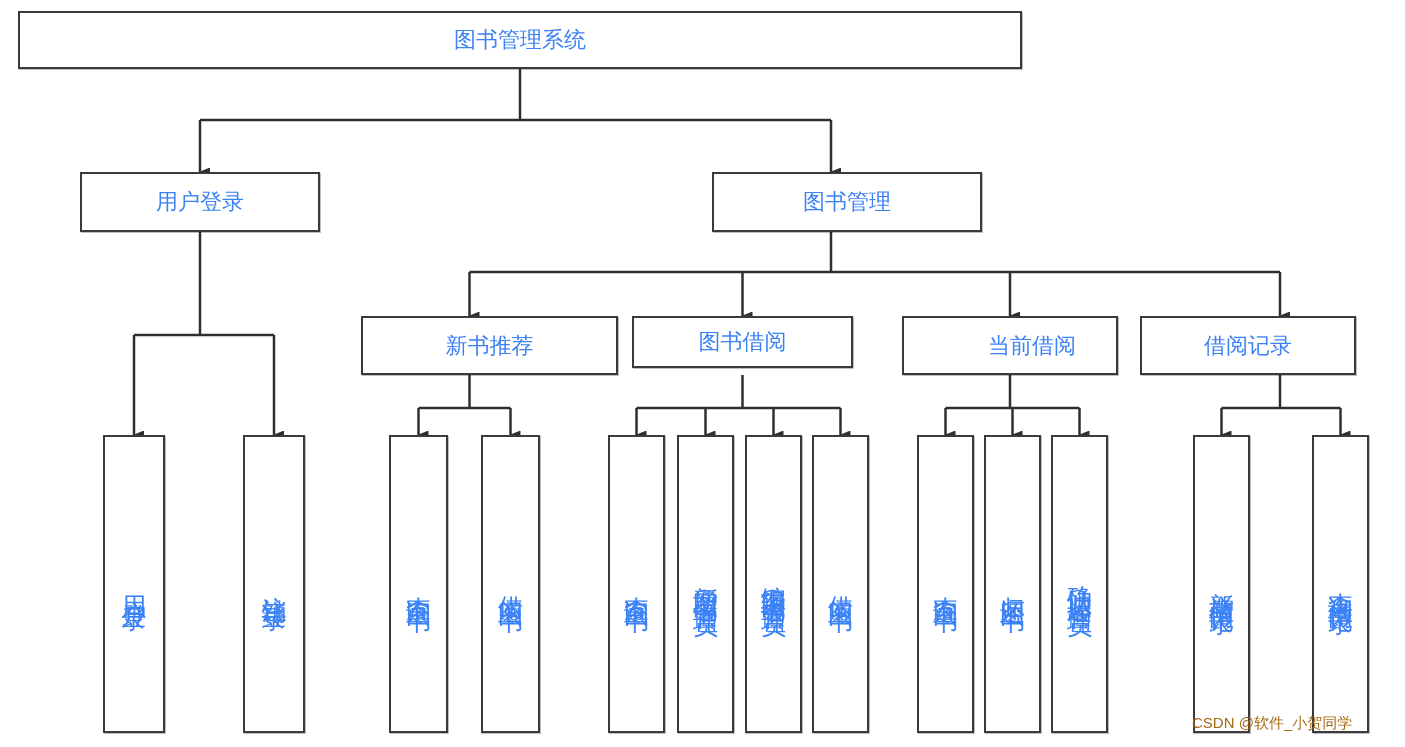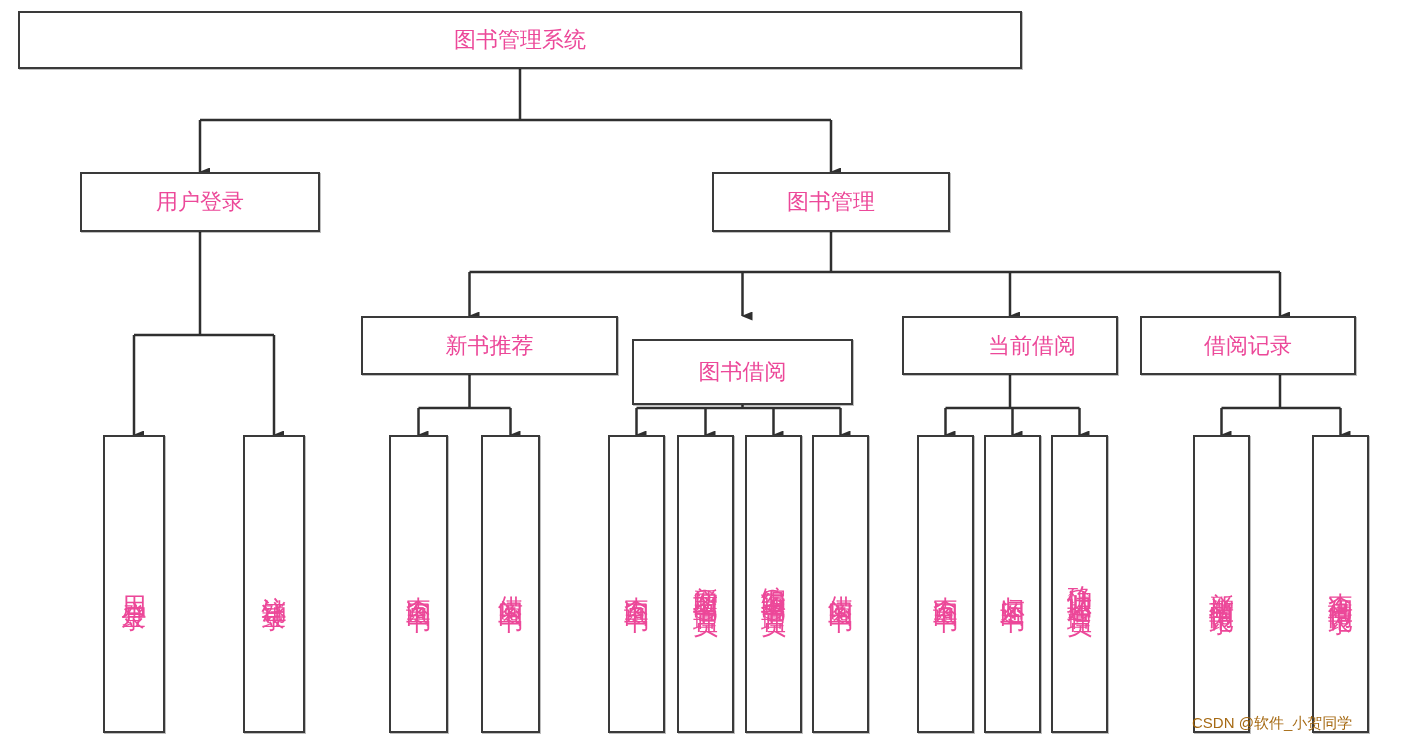--- a/index.html
+++ b/index.html
@@ -28,21 +28,21 @@
     position: absolute;
     box-sizing: border-box;
     border: 2px solid #3a3a3a;
     background: #ffffff;
     display: flex;
     align-items: center;
     justify-content: center;
     box-shadow: 1px 1px 0 rgba(0,0,0,0.25);
   }
   .node .label {
-    color: #ec4899;
+    color: #3b82f6;
     text-align: center;
     line-height: 1.18;
     white-space: nowrap;
   }
   .node.horizontal .label {
     font-size: 22px;
   }
   .node.vertical {
     align-items: center;
     justify-content: center;
@@ -111,27 +111,27 @@
       </g>
   </svg>
 
   <div id="node-layer">
       <div class="node horizontal" style="left: 18px; top: 11px; width: 1004px; height: 58px;">
         <span class="label">图书管理系统</span>
       </div>
       <div class="node horizontal" style="left: 80px; top: 172px; width: 240px; height: 60px;">
         <span class="label">用户登录</span>
       </div>
-      <div class="node horizontal" style="left: 712px; top: 172px; width: 238px; height: 60px;">
+      <div class="node horizontal" style="left: 712px; top: 172px; width: 270px; height: 60px;">
         <span class="label">图书管理</span>
       </div>
       <div class="node horizontal" style="left: 361px; top: 316px; width: 257px; height: 59px;">
         <span class="label">新书推荐</span>
       </div>
-      <div class="node horizontal" style="left: 632px; top: 316px; width: 221px; height: 66px; margin-top: 23px;">
+      <div class="node horizontal" style="left: 632px; top: 316px; width: 221px; height: 52px;">
         <span class="label">图书借阅</span>
       </div>
       <div class="node horizontal" style="left: 902px; top: 316px; width: 216px; height: 59px; padding-left: 44px;">
         <span class="label">当前借阅</span>
       </div>
       <div class="node horizontal" style="left: 1140px; top: 316px; width: 216px; height: 59px;">
         <span class="label">借阅记录</span>
       </div>
       <div class="node vertical" style="left: 103px; top: 435px; width: 62px; height: 298px;">
         <span class="label">用户登录</span>

